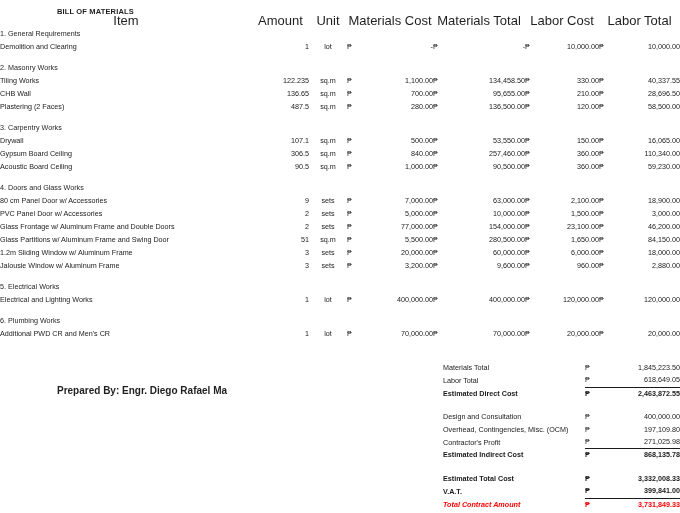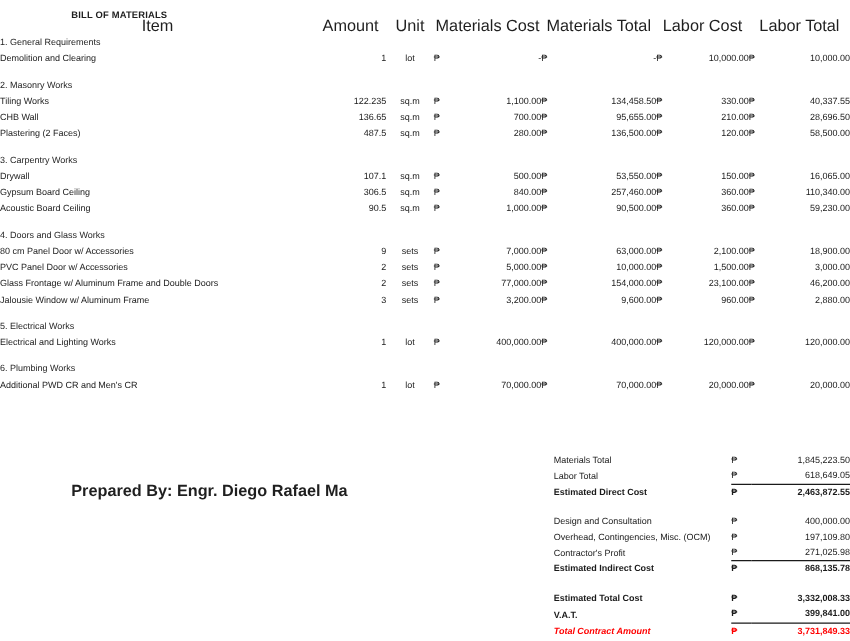--- a/index.html
+++ b/index.html
@@ -108,21 +108,21 @@
   .summary td.cur { width: 16px; text-align: left; }
   .summary td.val { width: 79px; text-align: right; padding-right: 4px; }
   .ruled td.cur, .ruled td.val { border-bottom: 1px solid #1a1a1a; }
   .red td { color: #ff0000; }
   .gap td { height: 11px; line-height: 11px; }
 
   .prepared {
     position: absolute;
     left: 57px;
     top: 385px;
-    font-size: 13px;
+    font-size: 10px;
     font-weight: bold;
     color: #1f1f1f;
   }
 </style>
 </head>
 <body>
 
 <div class="doc">
 
   <div class="title">BILL OF MATERIALS</div>
@@ -298,20 +298,46 @@
           <td class="cur">₱</td>
           <td class="money">77,000.00</td>
           <td class="cur">₱</td>
           <td class="money">154,000.00</td>
           <td class="cur">₱</td>
           <td class="money-l">23,100.00</td>
           <td class="cur">₱</td>
           <td class="money-l">46,200.00</td>
         </tr>
         <tr>
+          <td class="item">Glass Partitions w/ Aluminum Frame and Swing Door</td>
+          <td class="num">51</td>
+          <td class="unit">sq.m</td>
+          <td class="cur">₱</td>
+          <td class="money">5,500.00</td>
+          <td class="cur">₱</td>
+          <td class="money">280,500.00</td>
+          <td class="cur">₱</td>
+          <td class="money-l">1,650.00</td>
+          <td class="cur">₱</td>
+          <td class="money-l">84,150.00</td>
+        </tr>
+        <tr>
+          <td class="item">1.2m Sliding Window w/ Aluminum Frame</td>
+          <td class="num">3</td>
+          <td class="unit">sets</td>
+          <td class="cur">₱</td>
+          <td class="money">20,000.00</td>
+          <td class="cur">₱</td>
+          <td class="money">60,000.00</td>
+          <td class="cur">₱</td>
+          <td class="money-l">6,000.00</td>
+          <td class="cur">₱</td>
+          <td class="money-l">18,000.00</td>
+        </tr>
+        <tr>
           <td class="item">Jalousie Window w/ Aluminum Frame</td>
           <td class="num">3</td>
           <td class="unit">sets</td>
           <td class="cur">₱</td>
           <td class="money">3,200.00</td>
           <td class="cur">₱</td>
           <td class="money">9,600.00</td>
           <td class="cur">₱</td>
           <td class="money-l">960.00</td>
           <td class="cur">₱</td>

